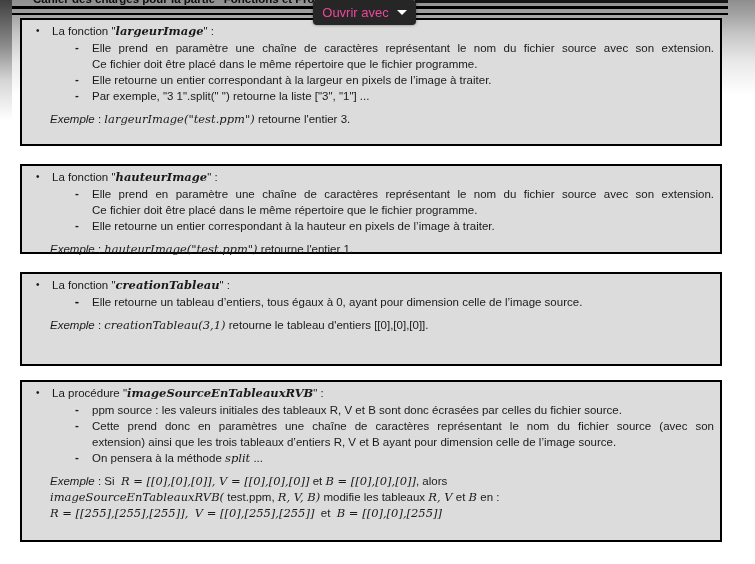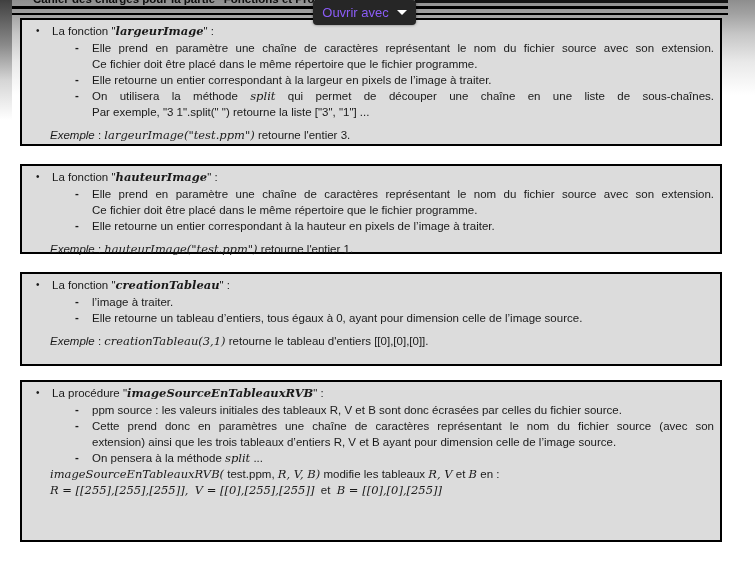--- a/index.html
+++ b/index.html
@@ -9,21 +9,21 @@
     background:linear-gradient(180deg,#8e8e8e 0px,#a2a2a2 14px,#c6c6c6 34px,#e9e9e9 62px,#ffffff 95px) no-repeat #fff;
   }
   .edge-shade { position:absolute; left:0; top:0; width:12px; height:125px;
     background:linear-gradient(180deg,#404040 0px,#8a8a8a 45px,#d5d5d5 80px,#ffffff 120px); }
   .doc-title { position:absolute; top:-7px; left:33px; font-size:11.5px; font-weight:700;
     white-space:nowrap; color:#0d0d0d; z-index:1; }
   .rule1 { position:absolute; left:12px; top:6px; width:716px; height:3px; background:#000; }
   .rule2 { position:absolute; left:12px; top:13px; width:716px; height:1.5px; background:#000; }
   .rule0 { position:absolute; left:415px; top:0; width:313px; height:2.5px; background:#151515; }
   .open-with { position:absolute; left:313px; top:0; width:103px; height:25px;
-    background:#262626; color:#8b5cf6; border:none; border-radius:4px; z-index:5;
+    background:#262626; color:#ec4899; border:none; border-radius:4px; z-index:5;
     font-family:"Liberation Sans", sans-serif; font-size:13px;
     display:flex; align-items:center; justify-content:center; gap:8px; cursor:pointer;
     box-shadow:0 0 3px rgba(0,0,0,.5); }
   .caret { width:0; height:0; border-left:5px solid transparent; border-right:5px solid transparent;
     border-top:5px solid #fff; display:inline-block; }
   .box { position:absolute; left:20px; width:702px; box-sizing:border-box;
     background:#dcdcdc; border:2px solid #000; padding-top:3px; font-size:11.5px; line-height:16px; }
   .trow { position:relative; padding-left:30px; margin-bottom:1px; }
   .bu { position:absolute; left:14px; top:0; font-size:10px; }
   .fname { font-family:"DejaVu Serif", serif; font-style:italic; font-weight:700; }
@@ -60,21 +60,20 @@
     <span class="dash">-</span>
     <div class="bline j"><span>Elle prend en paramètre une chaîne de caractères représentant le nom du fichier source avec son extension.</span></div>
     <div class="bline"><span>Ce fichier doit être placé dans le même répertoire que le fichier programme.</span></div>
   </div>
   <div class="bitem">
     <span class="dash">-</span>
     <div class="bline"><span>Elle retourne un entier correspondant à la largeur en pixels de l’image à traiter.</span></div>
   </div>
   <div class="bitem">
     <span class="dash">-</span>
-    <div class="bline j"><span>On utilisera la méthode </span><span class="sg-m">split</span><span> qui permet de découper une chaîne en une liste de sous-chaînes.</span></div>
     <div class="bline"><span>Par exemple, "3 1".split(" ") retourne la liste ["3", "1"] ...</span></div>
   </div>
   <div class="exline exgap"><span class="sg-i">Exemple</span><span> : </span><span class="sg-m">largeurImage("test.ppm")</span><span> retourne l'entier 3.</span></div>
 </section>
 
 <section class="box" style="top:164px;height:90px">
   <div class="trow">
     <span class="bu">•</span><span>La fonction "</span><span class="fname">hauteurImage</span><span>" :</span>
   </div>
   <div class="bitem">
@@ -88,21 +87,20 @@
   </div>
   <div class="exline exgap"><span class="sg-i">Exemple</span><span> : </span><span class="sg-m">hauteurImage("test.ppm")</span><span> retourne l'entier 1.</span></div>
 </section>
 
 <section class="box" style="top:272px;height:94px">
   <div class="trow">
     <span class="bu">•</span><span>La fonction "</span><span class="fname">creationTableau</span><span>" :</span>
   </div>
   <div class="bitem">
     <span class="dash">-</span>
-    <div class="bline"><span>l’image à traiter.</span></div>
   </div>
   <div class="bitem">
     <span class="dash">-</span>
     <div class="bline"><span>Elle retourne un tableau d’entiers, tous égaux à 0, ayant pour dimension celle de l’image source.</span></div>
   </div>
   <div class="exline exgap"><span class="sg-i">Exemple</span><span> : </span><span class="sg-m">creationTableau(3,1)</span><span> retourne le tableau d'entiers [[0],[0],[0]].</span></div>
 </section>
 
 <section class="box" style="top:380px;height:162px">
   <div class="trow">
@@ -114,15 +112,16 @@
   </div>
   <div class="bitem">
     <span class="dash">-</span>
     <div class="bline j"><span>Cette prend donc en paramètres une chaîne de caractères représentant le nom du fichier source (avec son</span></div>
     <div class="bline"><span>extension) ainsi que les trois tableaux d’entiers R, V et B ayant pour dimension celle de l’image source.</span></div>
   </div>
   <div class="bitem">
     <span class="dash">-</span>
     <div class="bline"><span>On pensera à la méthode </span><span class="sg-m">split</span><span> ...</span></div>
   </div>
+  <div class="exline exgap"><span class="sg-i">Exemple</span><span> : Si  </span><span class="sg-m">R = [[0],[0],[0]], V = [[0],[0],[0]]</span><span> et </span><span class="sg-m">B = [[0],[0],[0]]</span><span>, alors</span></div>
   <div class="exline"><span class="sg-m">imageSourceEnTableauxRVB(</span><span> test.ppm, </span><span class="sg-m">R, V, B)</span><span> modifie les tableaux </span><span class="sg-m">R, V</span><span> et </span><span class="sg-m">B</span><span> en :</span></div>
   <div class="exline"><span class="sg-m">R = [[255],[255],[255]],</span><span>  </span><span class="sg-m">V = [[0],[255],[255]]</span><span>  et  </span><span class="sg-m">B = [[0],[0],[255]]</span></div>
 </section>
 
 </body></html>

